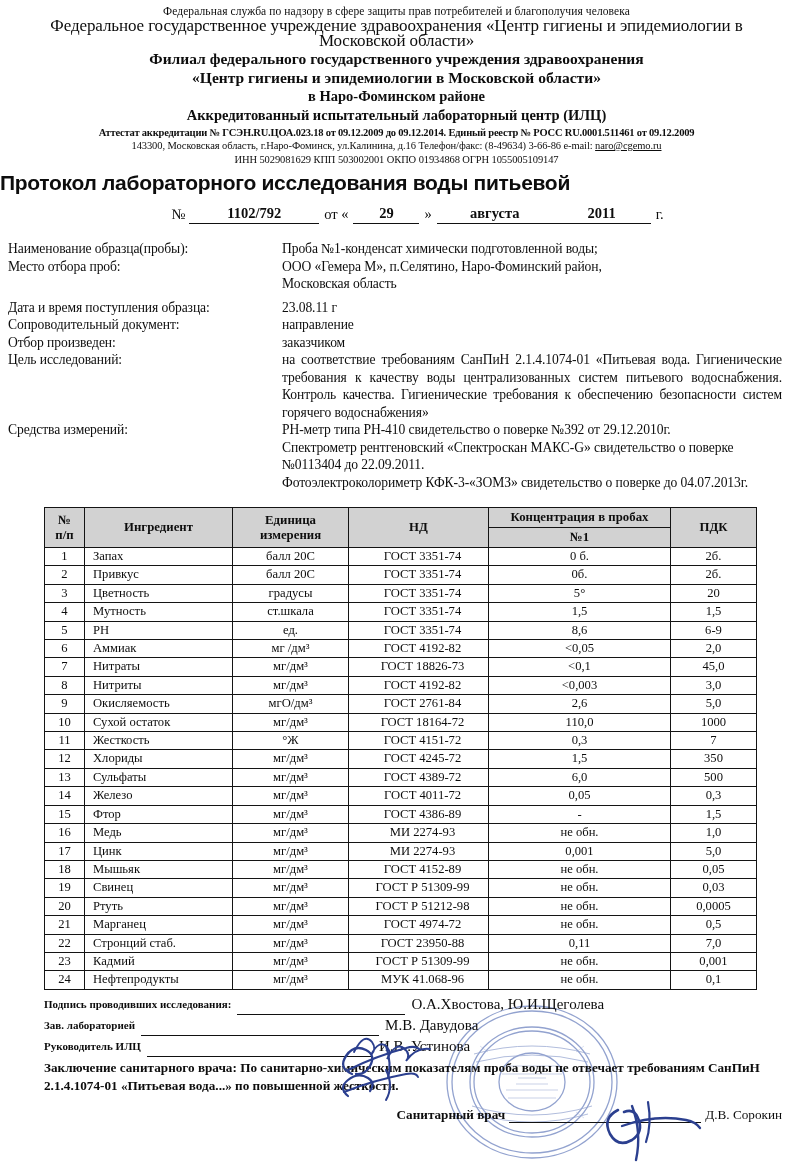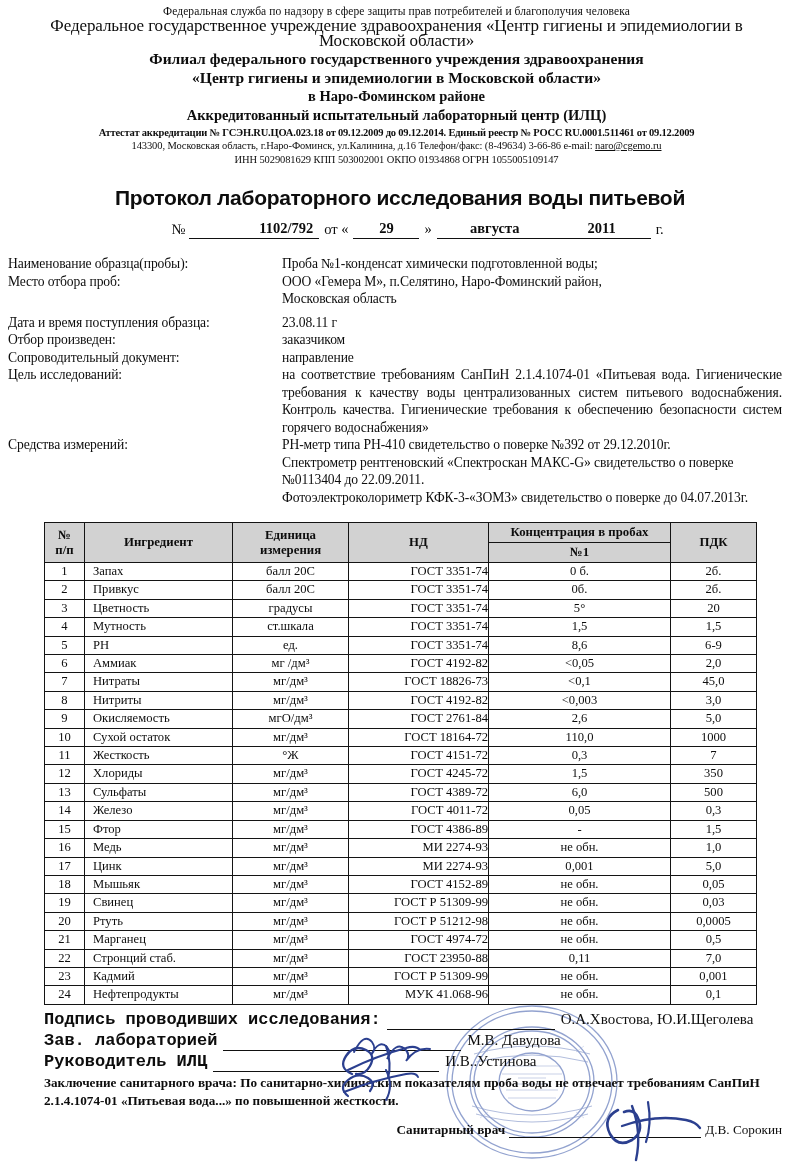--- a/index.html
+++ b/index.html
@@ -77,26 +77,25 @@
     text-decoration: underline;
   }
   .mh-req {
     font-size: 10.5px;
     line-height: 14px;
     letter-spacing: -0.1px;
   }
 
   
   .doc-title {
-    text-align: center;
     font-family: "Liberation Sans", "DejaVu Sans", sans-serif;
     font-size: 21px;
     font-weight: bold;
     letter-spacing: -0.3px;
-    margin-top: 18px;
+    margin-top: 3px;
     line-height: 25px;
   }
 
   
   .numline {
     display: flex;
     align-items: flex-end;
     justify-content: center;
     gap: 0px;
     margin-top: 10px;
@@ -104,21 +103,21 @@
     padding-left: 40px;
   }
   .numline .lbl { padding: 0 4px 1px 0; }
   .fill {
     border-bottom: 1.4px solid #111;
     text-align: center;
     padding: 0 6px 1px 6px;
     font-weight: bold;
     font-size: 14.5px;
   }
-  .fill.w-num   { min-width: 118px; text-align: right; }
+  .fill.w-num   { min-width: 118px; }
   .fill.w-day   { min-width: 54px; }
   .fill.w-month { min-width: 104px; }
   .fill.w-year  { min-width: 86px; }
   .numline .sep { padding: 0 5px 1px 5px; }
 
   
   .fields {
     margin-top: 16px;
     padding: 0 10px 0 8px;
   }
@@ -177,43 +176,42 @@
     padding: 2px 2px;
   }
   table.lab tbody td {
     height: 17.4px;
     line-height: 17.4px;
     vertical-align: middle;
   }
   .c-no    { width: 40px;  text-align: center; }
   .c-ing   { width: 148px; text-align: left; padding-left: 8px !important; }
   .c-unit  { width: 116px; text-align: center; }
-  .c-nd    { width: 140px; text-align: right; padding-left: 8px !important; }
+  .c-nd    { width: 140px; text-align: center; padding-left: 8px !important; }
   .c-conc  { width: 182px; text-align: center; }
   .c-pdk   { width: 86px;  text-align: center; }
 
   
   .signblock {
     margin: 4px 8px 0 8px;
     position: relative;
     font-size: 13.2px;
   }
   .sig-row {
     display: flex;
     align-items: flex-end;
     line-height: 21px;
     position: relative;
     z-index: 3;
   }
   .sig-row .slabel {
     font-weight: bold;
-    font-size: 17px;
+    font-size: 11px;
     white-space: nowrap;
     padding-left: 36px;
-    font-family: Liberation Mono, monospace;
   }
   .sig-row .sline {
     flex: 0 0 auto;
     width: 260px;
     border-bottom: 1.3px solid #111;
     height: 17px;
     margin: 0 6px;
   }
   .sig-row .sname {
     font-size: 15px;
@@ -314,27 +312,27 @@
     <div class="fv-cont">Московская область</div>
 
     <div class="gap-sm"></div>
 
     <div class="frow">
       <div class="fl">Дата и время поступления образца:</div>
       <div class="fv">23.08.11 г</div>
     </div>
 
     <div class="frow">
+      <div class="fl">Сопроводительный документ:</div>
+      <div class="fv">направление</div>
+    </div>
+
+    <div class="frow">
       <div class="fl">Отбор произведен:</div>
       <div class="fv">заказчиком</div>
-    </div>
-
-    <div class="frow">
-      <div class="fl">Сопроводительный документ:</div>
-      <div class="fv">направление</div>
     </div>
 
     <div class="frow">
       <div class="fl">Цель исследований:</div>
       <div class="fv fv-just">на соответствие требованиям СанПиН 2.1.4.1074-01 «Питьевая вода. Гигиенические требования к качеству воды централизованных систем питьевого водоснабжения. Контроль качества. Гигиенические требования к обеспечению безопасности систем горячего водоснабжения»</div>
     </div>
 
     <div class="frow">
       <div class="fl">Средства измерений:</div>
       <div class="fv">РН-метр типа РН-410 свидетельство о поверке №392 от 29.12.2010г.</div>

